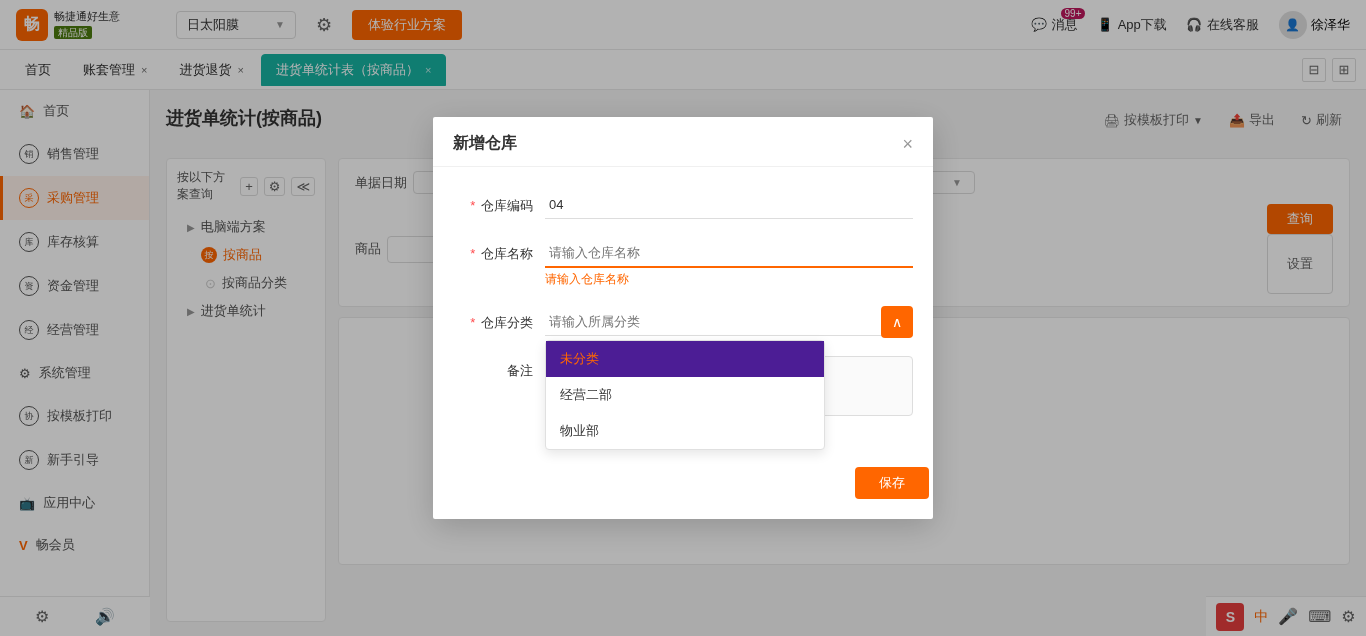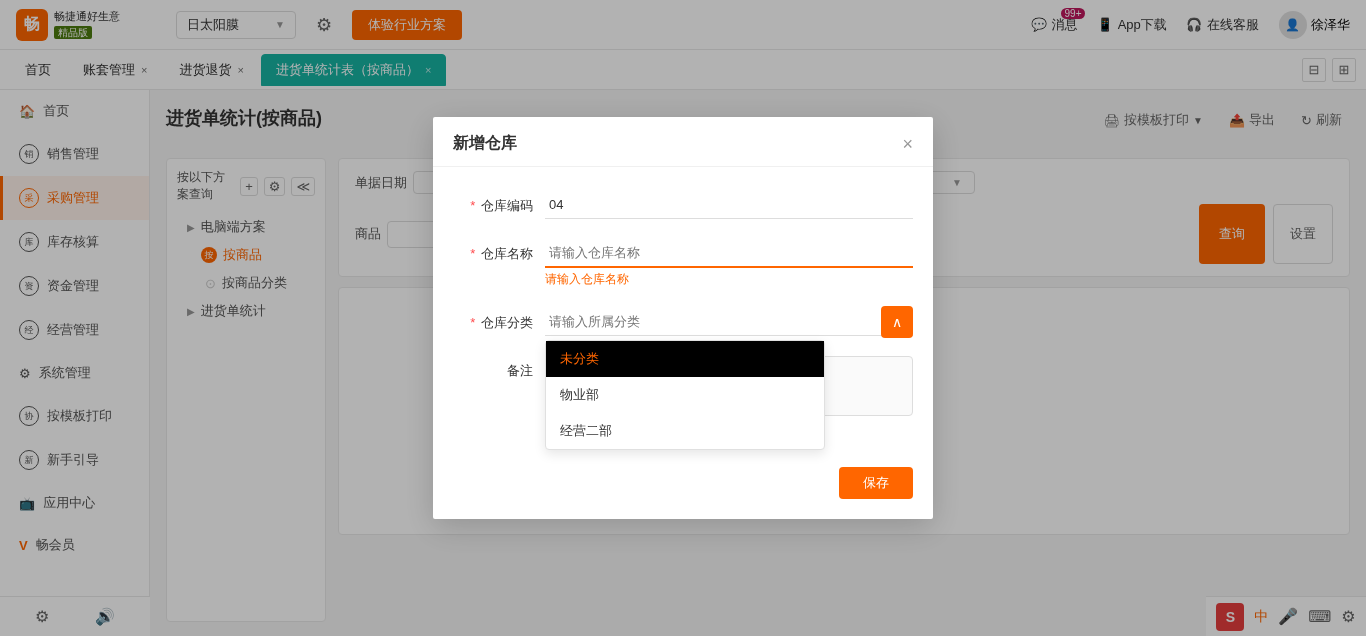--- a/index.html
+++ b/index.html
@@ -383,40 +383,40 @@
       box-shadow: 0 4px 12px rgba(0,0,0,0.1);
       z-index: 200;
       margin-top: 4px;
     }
     .dropdown-option {
       padding: 9px 14px;
       cursor: pointer;
       font-size: 13px;
       color: #333;
     }
-    .dropdown-option.selected { background: #000000; color: #ff6600; }
+    .dropdown-option.selected { background: #4c1d95; color: #ff6600; }
 
     
     .dialog-textarea {
       width: 100%;
       border: 1px solid #ddd;
       border-radius: 4px;
       padding: 6px 8px;
       font-size: 13px;
       resize: none;
       outline: none;
       min-height: 60px;
       background: #fafafa;
     }
 
     .dialog-footer {
       display: flex;
       justify-content: flex-end;
       gap: 10px;
-      padding: 12px 20px 20px;
+      padding: 12px 4px 20px;
     }
     .btn-save {
       background: #ff6600;
       border: none;
       border-radius: 4px;
       padding: 7px 24px;
       cursor: pointer;
       font-size: 13px;
       color: #fff;
     }
@@ -625,21 +625,21 @@
             </div>
           </div>
           <div style="display:flex;align-items:center;gap:16px;margin-top:10px;justify-content:space-between;">
             <div style="display:flex;align-items:center;gap:6px;">
               <span style="color:#555;font-size:13px;">商品</span>
               <div style="border:1px solid #ddd;border-radius:4px;padding:5px 12px;min-width:200px;display:flex;align-items:center;gap:4px;cursor:pointer;">
                 <span style="color:#333;font-size:13px;flex:1;"></span>
                 <span class="dots-btn">···</span>
               </div>
             </div>
-            <div style="display:flex;gap:8px;">
+            <div style="display:flex;gap:0;flex-direction:column;">
               <button class="query-btn">查询</button>
               <button class="set-btn">设置</button>
             </div>
           </div>
         </div>
 
         <div class="sub-content">
           <div style="display:flex;flex-direction:column;align-items:center;justify-content:center;padding:40px 0;">
             <div style="width:80px;height:80px;background:#f5f0eb;border-radius:50%;display:flex;align-items:center;justify-content:center;margin-bottom:12px;">
               <span style="font-size:32px;color:#ffaa66;">📋</span>
@@ -699,22 +699,22 @@
           <div class="dropdown-input-wrap">
             <input class="dropdown-input" type="text" placeholder="请输入所属分类" style="">
             <div class="dropdown-arrow-btn">
               <span>∧</span>
             </div>
           </div>
         </div>
 
         <div class="dropdown-list">
           <div class="dropdown-option selected">未分类</div>
+          <div class="dropdown-option">经营二部</div>
           <div class="dropdown-option">物业部</div>
-          <div class="dropdown-option">经营二部</div>
         </div>
       </div>
 
       <div class="dialog-row">
         <div class="dialog-label">
           <span>备注</span>
         </div>
         <div class="dialog-input-wrap">
           <textarea class="dialog-textarea" rows="2" style=""></textarea>
         </div>

